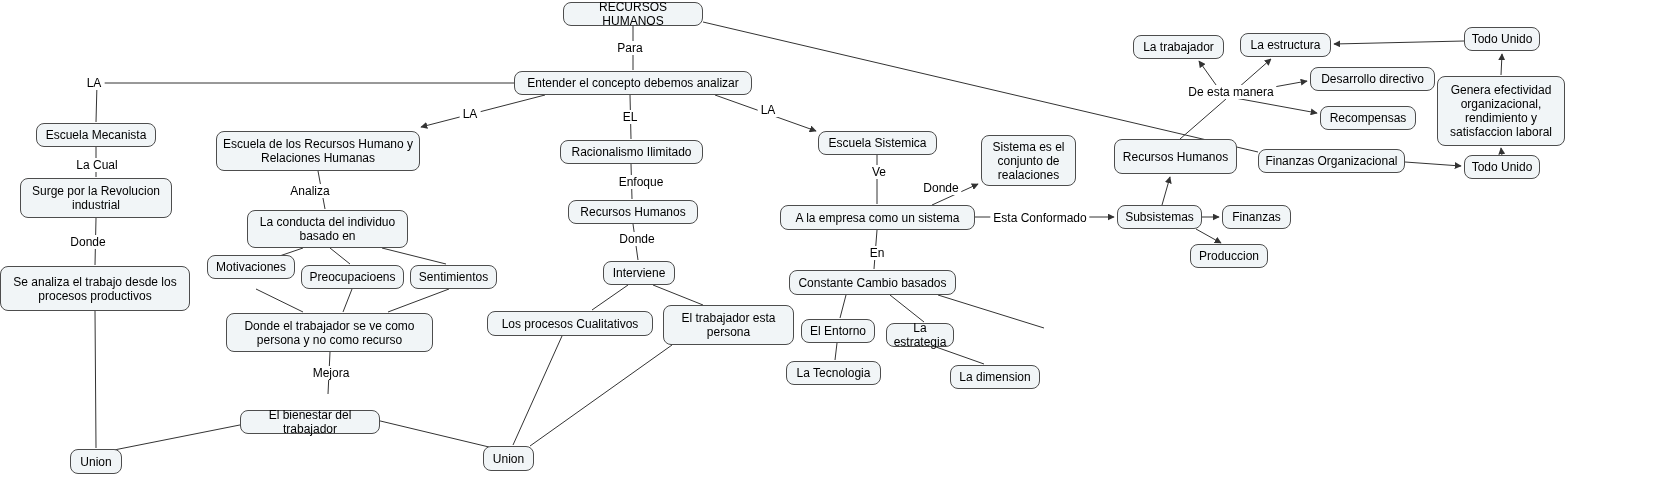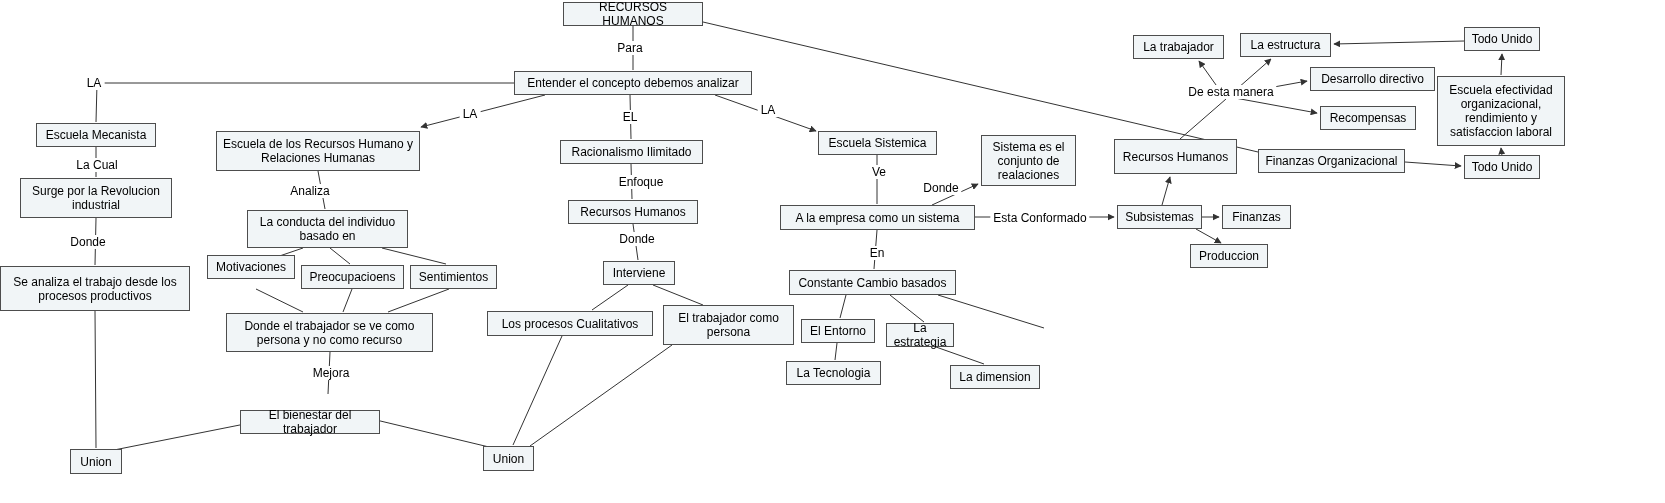--- a/index.html
+++ b/index.html
@@ -18,21 +18,21 @@
     overflow:hidden;
   }
   #edges{position:absolute;left:0;top:0;width:1665px;height:503px;}
   #edges line, #edges polyline{stroke:var(--line-color);stroke-width:1;fill:none;}
   #arrow path{fill:var(--line-color);}
   .node{
     position:absolute;
     box-sizing:border-box;
     background:var(--node-bg);
     border:1px solid var(--node-border);
-    border-radius:0;
+    border-radius:8px;
     display:flex;align-items:center;justify-content:center;
     text-align:center;
     line-height:14px;
     padding:1px 3px;
     cursor:default;
   }
   .link-label{
     position:absolute;
     transform:translate(-50%,-50%);
     background:var(--page-bg);
@@ -110,41 +110,41 @@
   <div class="node" style="left:247px;top:210px;width:161px;height:38px">La conducta del individuo basado en</div>
   <div class="node" style="left:207px;top:255px;width:88px;height:24px">Motivaciones</div>
   <div class="node" style="left:301px;top:265px;width:103px;height:24px">Preocupacioens</div>
   <div class="node" style="left:410px;top:265px;width:87px;height:24px">Sentimientos</div>
   <div class="node" style="left:226px;top:313px;width:207px;height:39px">Donde el trabajador se ve como persona y no como recurso</div>
   <div class="node" style="left:240px;top:410px;width:140px;height:24px">El bienestar del trabajador</div>
   <div class="node" style="left:560px;top:140px;width:143px;height:24px">Racionalismo Ilimitado</div>
   <div class="node" style="left:568px;top:200px;width:130px;height:24px">Recursos Humanos</div>
   <div class="node" style="left:603px;top:261px;width:72px;height:24px">Interviene</div>
   <div class="node" style="left:487px;top:311px;width:166px;height:25px">Los procesos Cualitativos</div>
-  <div class="node" style="left:663px;top:305px;width:131px;height:40px">El trabajador como persona</div>
+  <div class="node" style="left:663px;top:305px;width:131px;height:40px">El trabajador esta persona</div>
   <div class="node" style="left:483px;top:446px;width:51px;height:25px">Union</div>
   <div class="node" style="left:818px;top:131px;width:119px;height:24px">Escuela Sistemica</div>
   <div class="node" style="left:780px;top:205px;width:195px;height:25px">A la empresa como un sistema</div>
   <div class="node" style="left:981px;top:135px;width:95px;height:51px">Sistema es el conjunto de realaciones</div>
   <div class="node" style="left:789px;top:270px;width:167px;height:25px">Constante Cambio basados</div>
   <div class="node" style="left:801px;top:319px;width:74px;height:24px">El Entorno</div>
   <div class="node" style="left:886px;top:323px;width:68px;height:24px">La estrategia</div>
   <div class="node" style="left:786px;top:361px;width:95px;height:24px">La Tecnologia</div>
   <div class="node" style="left:950px;top:365px;width:90px;height:24px">La dimension</div>
   <div class="node" style="left:1117px;top:205px;width:85px;height:24px">Subsistemas</div>
   <div class="node" style="left:1222px;top:205px;width:69px;height:24px">Finanzas</div>
   <div class="node" style="left:1190px;top:244px;width:78px;height:24px">Produccion</div>
   <div class="node" style="left:1114px;top:139px;width:123px;height:35px">Recursos Humanos</div>
   <div class="node" style="left:1133px;top:35px;width:91px;height:24px">La trabajador</div>
   <div class="node" style="left:1240px;top:33px;width:91px;height:24px">La estructura</div>
   <div class="node" style="left:1310px;top:67px;width:125px;height:24px">Desarrollo directivo</div>
   <div class="node" style="left:1320px;top:106px;width:96px;height:24px">Recompensas</div>
   <div class="node" style="left:1258px;top:149px;width:147px;height:24px">Finanzas Organizacional</div>
   <div class="node" style="left:1464px;top:27px;width:76px;height:24px">Todo Unido</div>
-  <div class="node" style="left:1437px;top:76px;width:128px;height:70px">Escuela efectividad organizacional, rendimiento y satisfaccion laboral</div>
+  <div class="node" style="left:1437px;top:76px;width:128px;height:70px">Genera efectividad organizacional, rendimiento y satisfaccion laboral</div>
   <div class="node" style="left:1464px;top:155px;width:76px;height:24px">Todo Unido</div>
 
   <div class="link-label" style="left:630px;top:48px">Para</div>
   <div class="link-label" style="left:94px;top:83px">LA</div>
   <div class="link-label" style="left:97px;top:165px">La Cual</div>
   <div class="link-label" style="left:88px;top:242px">Donde</div>
   <div class="link-label" style="left:470px;top:114px">LA</div>
   <div class="link-label" style="left:310px;top:191px">Analiza</div>
   <div class="link-label" style="left:331px;top:373px">Mejora</div>
   <div class="link-label" style="left:630px;top:117px">EL</div>

